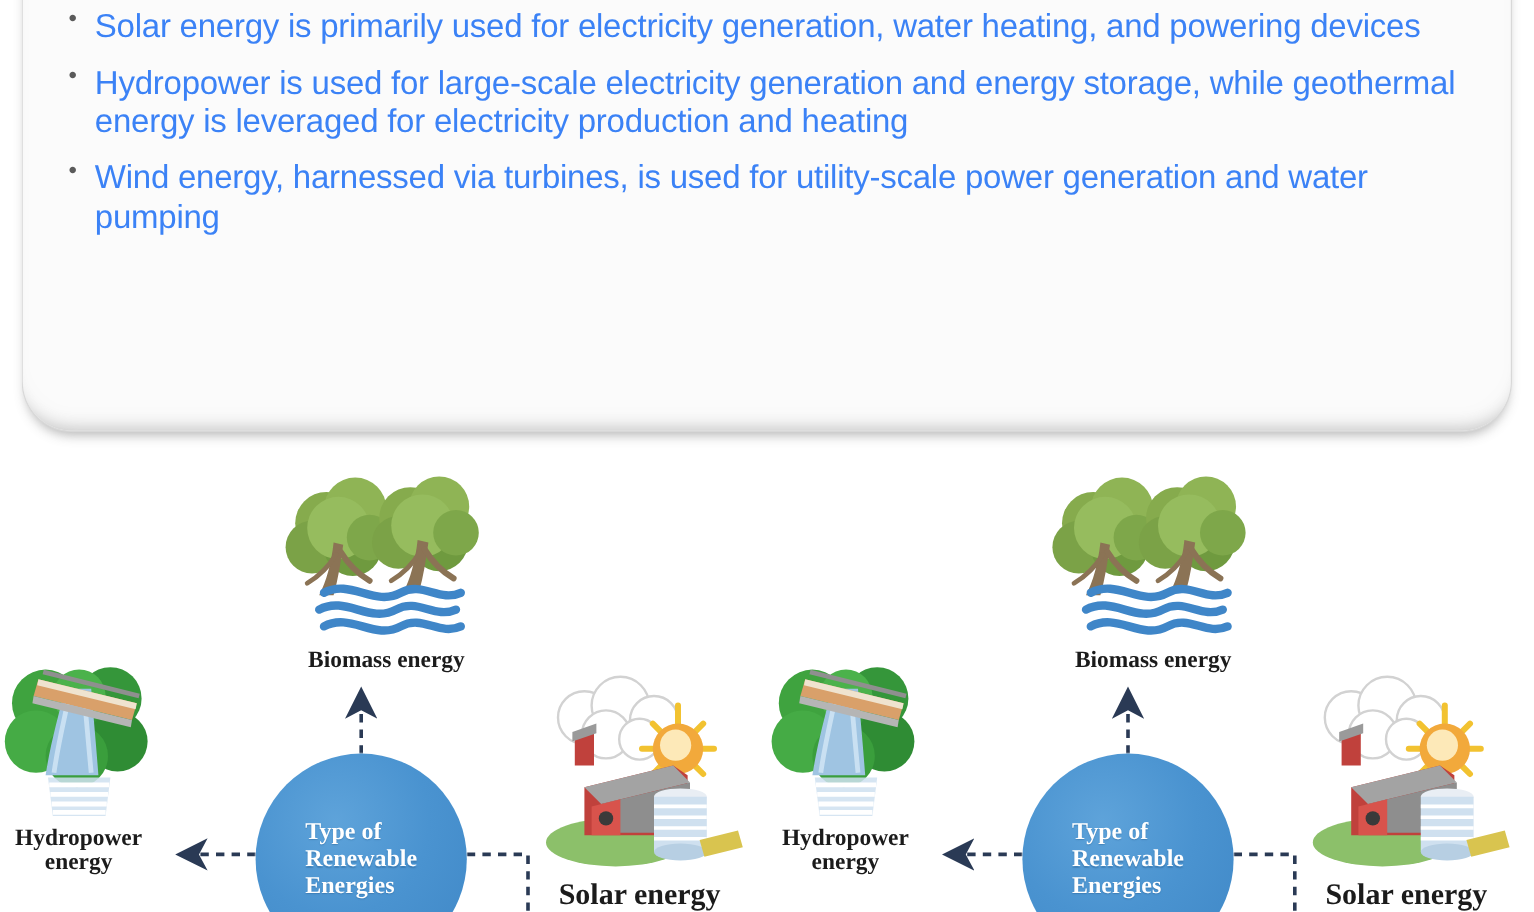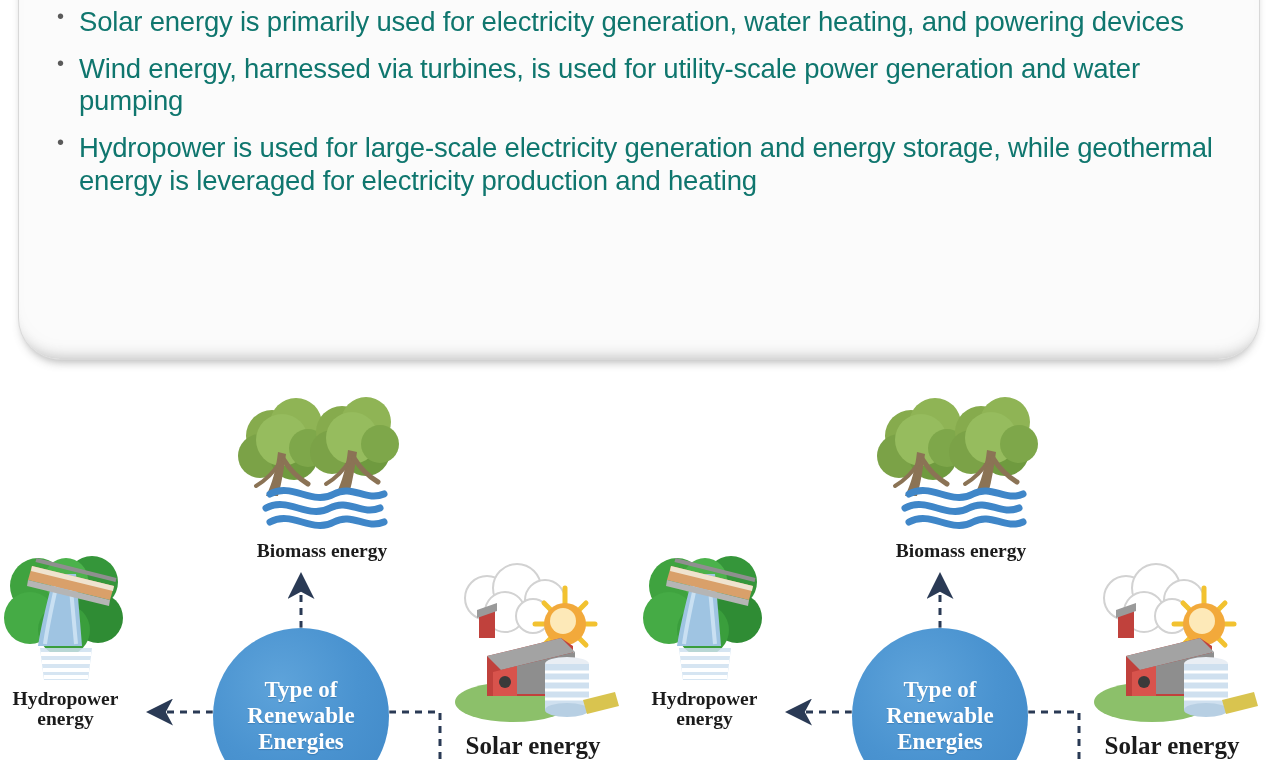--- a/index.html
+++ b/index.html
@@ -37,21 +37,21 @@
     padding: 6px 44px 0 30px;
     box-sizing: border-box;
   }
   ul.bullets {
     list-style: none;
     margin: 0;
     padding: 0;
   }
   ul.bullets li {
     position: relative;
-    color: #0f766e;
+    color: #3b82f6;
     font-size: 27.5px;
     line-height: 1.19;
     letter-spacing: -0.2px;
     padding-left: 30px;
     margin-bottom: 14px;
     font-weight: 400;
   }
   ul.bullets li::before {
     content: "\2022";
     position: absolute;
@@ -117,46 +117,46 @@
     background: radial-gradient(circle at 38% 32%, #5ea3da 0%, #4a93d0 48%, #3f87c6 100%);
     box-shadow: 0 0 0 1px rgba(255,255,255,0.35);
     display: flex;
     align-items: center;
     justify-content: center;
     z-index: 3;
   }
   .hub-label {
     font-family: "Liberation Serif", serif;
     font-weight: bold;
-    font-size: 23px;
+    font-size: 20px;
     line-height: 1.14;
     color: #ffffff;
-    text-align: center;
+    text-align: left;
     white-space: pre-line;
     text-shadow: 0 1px 1px rgba(30,80,130,0.35);
   }
 
   .connectors {
     position: absolute;
     left: 0; top: 0;
     width: 639px;
     height: 378px;
     z-index: 2;
     overflow: visible;
   }
 </style>
 </head>
 <body>
 
 <div class="card">
   <div class="card-inner">
     <ul class="bullets">
       <li>Solar energy is primarily used for electricity generation, water heating, and powering devices</li>
+      <li>Hydropower is used for large-scale electricity generation and energy storage, while geothermal energy is leveraged for electricity production and heating</li>
       <li>Wind energy, harnessed via turbines, is used for utility-scale power generation and water pumping</li>
-      <li>Hydropower is used for large-scale electricity generation and energy storage, while geothermal energy is leveraged for electricity production and heating</li>
     </ul>
   </div>
 </div>
 
 <div class="diagram-area">
 
   <div class="diagram left">
 
     <svg class="connectors" viewBox="0 0 639 378">
       <defs>

